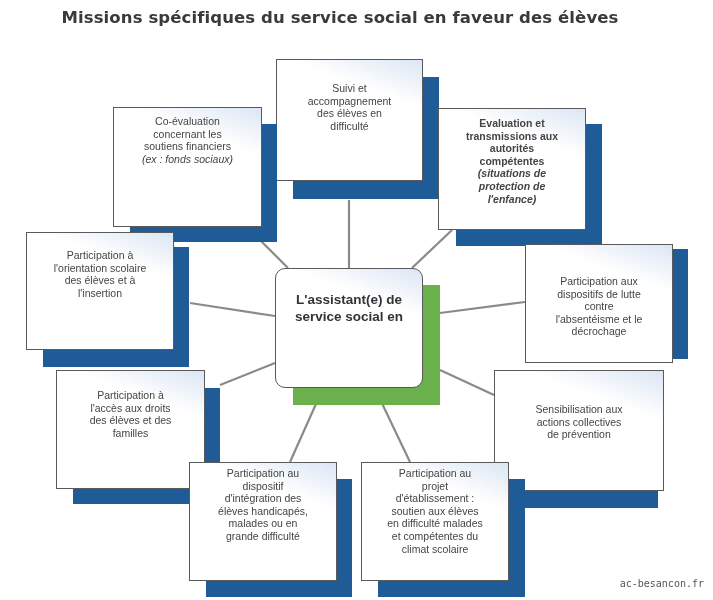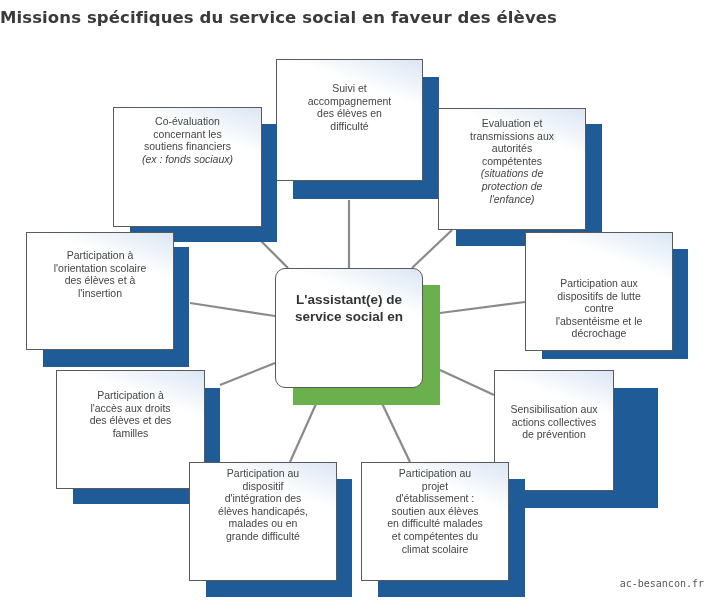--- a/index.html
+++ b/index.html
@@ -2,21 +2,21 @@
 <html><head>
   <meta charset="utf-8">
   <style>
     html, body { margin: 0; padding: 0; }
     body {
       width: 713px; height: 600px; position: relative; overflow: hidden;
       background: #ffffff;
       font-family: "Liberation Sans", sans-serif;
     }
     .title {
-      position: absolute; left: 0; top: 8px; width: 680px; text-align: left;
+      position: absolute; left: 0; top: 8px; width: 680px; text-align: center;
       font-family: "DejaVu Sans", sans-serif; font-weight: bold;
       font-size: 16.5px; color: #3a3a3a; letter-spacing: 0.1px;
     }
     svg.connectors { position: absolute; left: 0; top: 0; width: 713px; height: 600px; }
     .node { position: absolute; }
     .shadow { position: absolute; background: #1f5b96; }
     .shadow.green { background: #6ab04c; }
     .box {
       position: absolute; box-sizing: border-box;
       border: 1.5px solid #5a5a5a;
@@ -66,21 +66,21 @@
   <div class="box" style="left:113px; top:107px; width:149px; height:120px; padding-top:7px;">
     <span class="line">Co-évaluation</span>
     <span class="line">concernant les</span>
     <span class="line">soutiens financiers</span>
     <span class="line it">(ex : fonds sociaux)</span>
   </div>
 </div>
 
 <div class="node">
   <div class="shadow" style="left:456px; top:124px; width:146px; height:122px;"></div>
-  <div class="box" style="left:438px; top:108px; width:148px; height:122px; padding-top:8px;">
+  <div class="box" style="left:438px; top:108px; width:148px; height:122px; padding-top:8px;font-weight:bold;">
     <span class="line">Evaluation et</span>
     <span class="line">transmissions aux</span>
     <span class="line">autorités</span>
     <span class="line">compétentes</span>
     <span class="line it">(situations de</span>
     <span class="line it">protection de</span>
     <span class="line it">l'enfance)</span>
   </div>
 </div>
 
@@ -89,21 +89,21 @@
   <div class="box" style="left:26px; top:232px; width:148px; height:118px; padding-top:16px;">
     <span class="line">Participation à</span>
     <span class="line">l'orientation scolaire</span>
     <span class="line">des élèves et à</span>
     <span class="line">l'insertion</span>
   </div>
 </div>
 
 <div class="node">
   <div class="shadow" style="left:542px; top:249px; width:146px; height:110px;"></div>
-  <div class="box" style="left:525px; top:232px; width:148px; height:119px; padding-top:44px;">
+  <div class="box" style="left:525px; top:244px; width:148px; height:119px; padding-top:30px;">
     <span class="line">Participation aux</span>
     <span class="line">dispositifs de lutte</span>
     <span class="line">contre</span>
     <span class="line">l'absentéisme et le</span>
     <span class="line">décrochage</span>
   </div>
 </div>
 
 <div class="node">
   <div class="shadow green" style="left:293px; top:285px; width:147px; height:120px;"></div>
@@ -118,21 +118,21 @@
   <div class="box" style="left:56px; top:370px; width:149px; height:119px; padding-top:18px;">
     <span class="line">Participation à</span>
     <span class="line">l'accès aux droits</span>
     <span class="line">des élèves et des</span>
     <span class="line">familles</span>
   </div>
 </div>
 
 <div class="node">
   <div class="shadow" style="left:512px; top:388px; width:146px; height:120px;"></div>
-  <div class="box" style="left:494px; top:370px; width:120px; height:121px; padding-top:32px;">
+  <div class="box" style="left:494px; top:370px; width:170px; height:121px; padding-top:32px;">
     <span class="line">Sensibilisation aux</span>
     <span class="line">actions collectives</span>
     <span class="line">de prévention</span>
   </div>
 </div>
 
 <div class="node">
   <div class="shadow" style="left:206px; top:479px; width:146px; height:118px;"></div>
   <div class="box" style="left:189px; top:462px; width:148px; height:119px; padding-top:4px;">
     <span class="line">Participation au</span>

